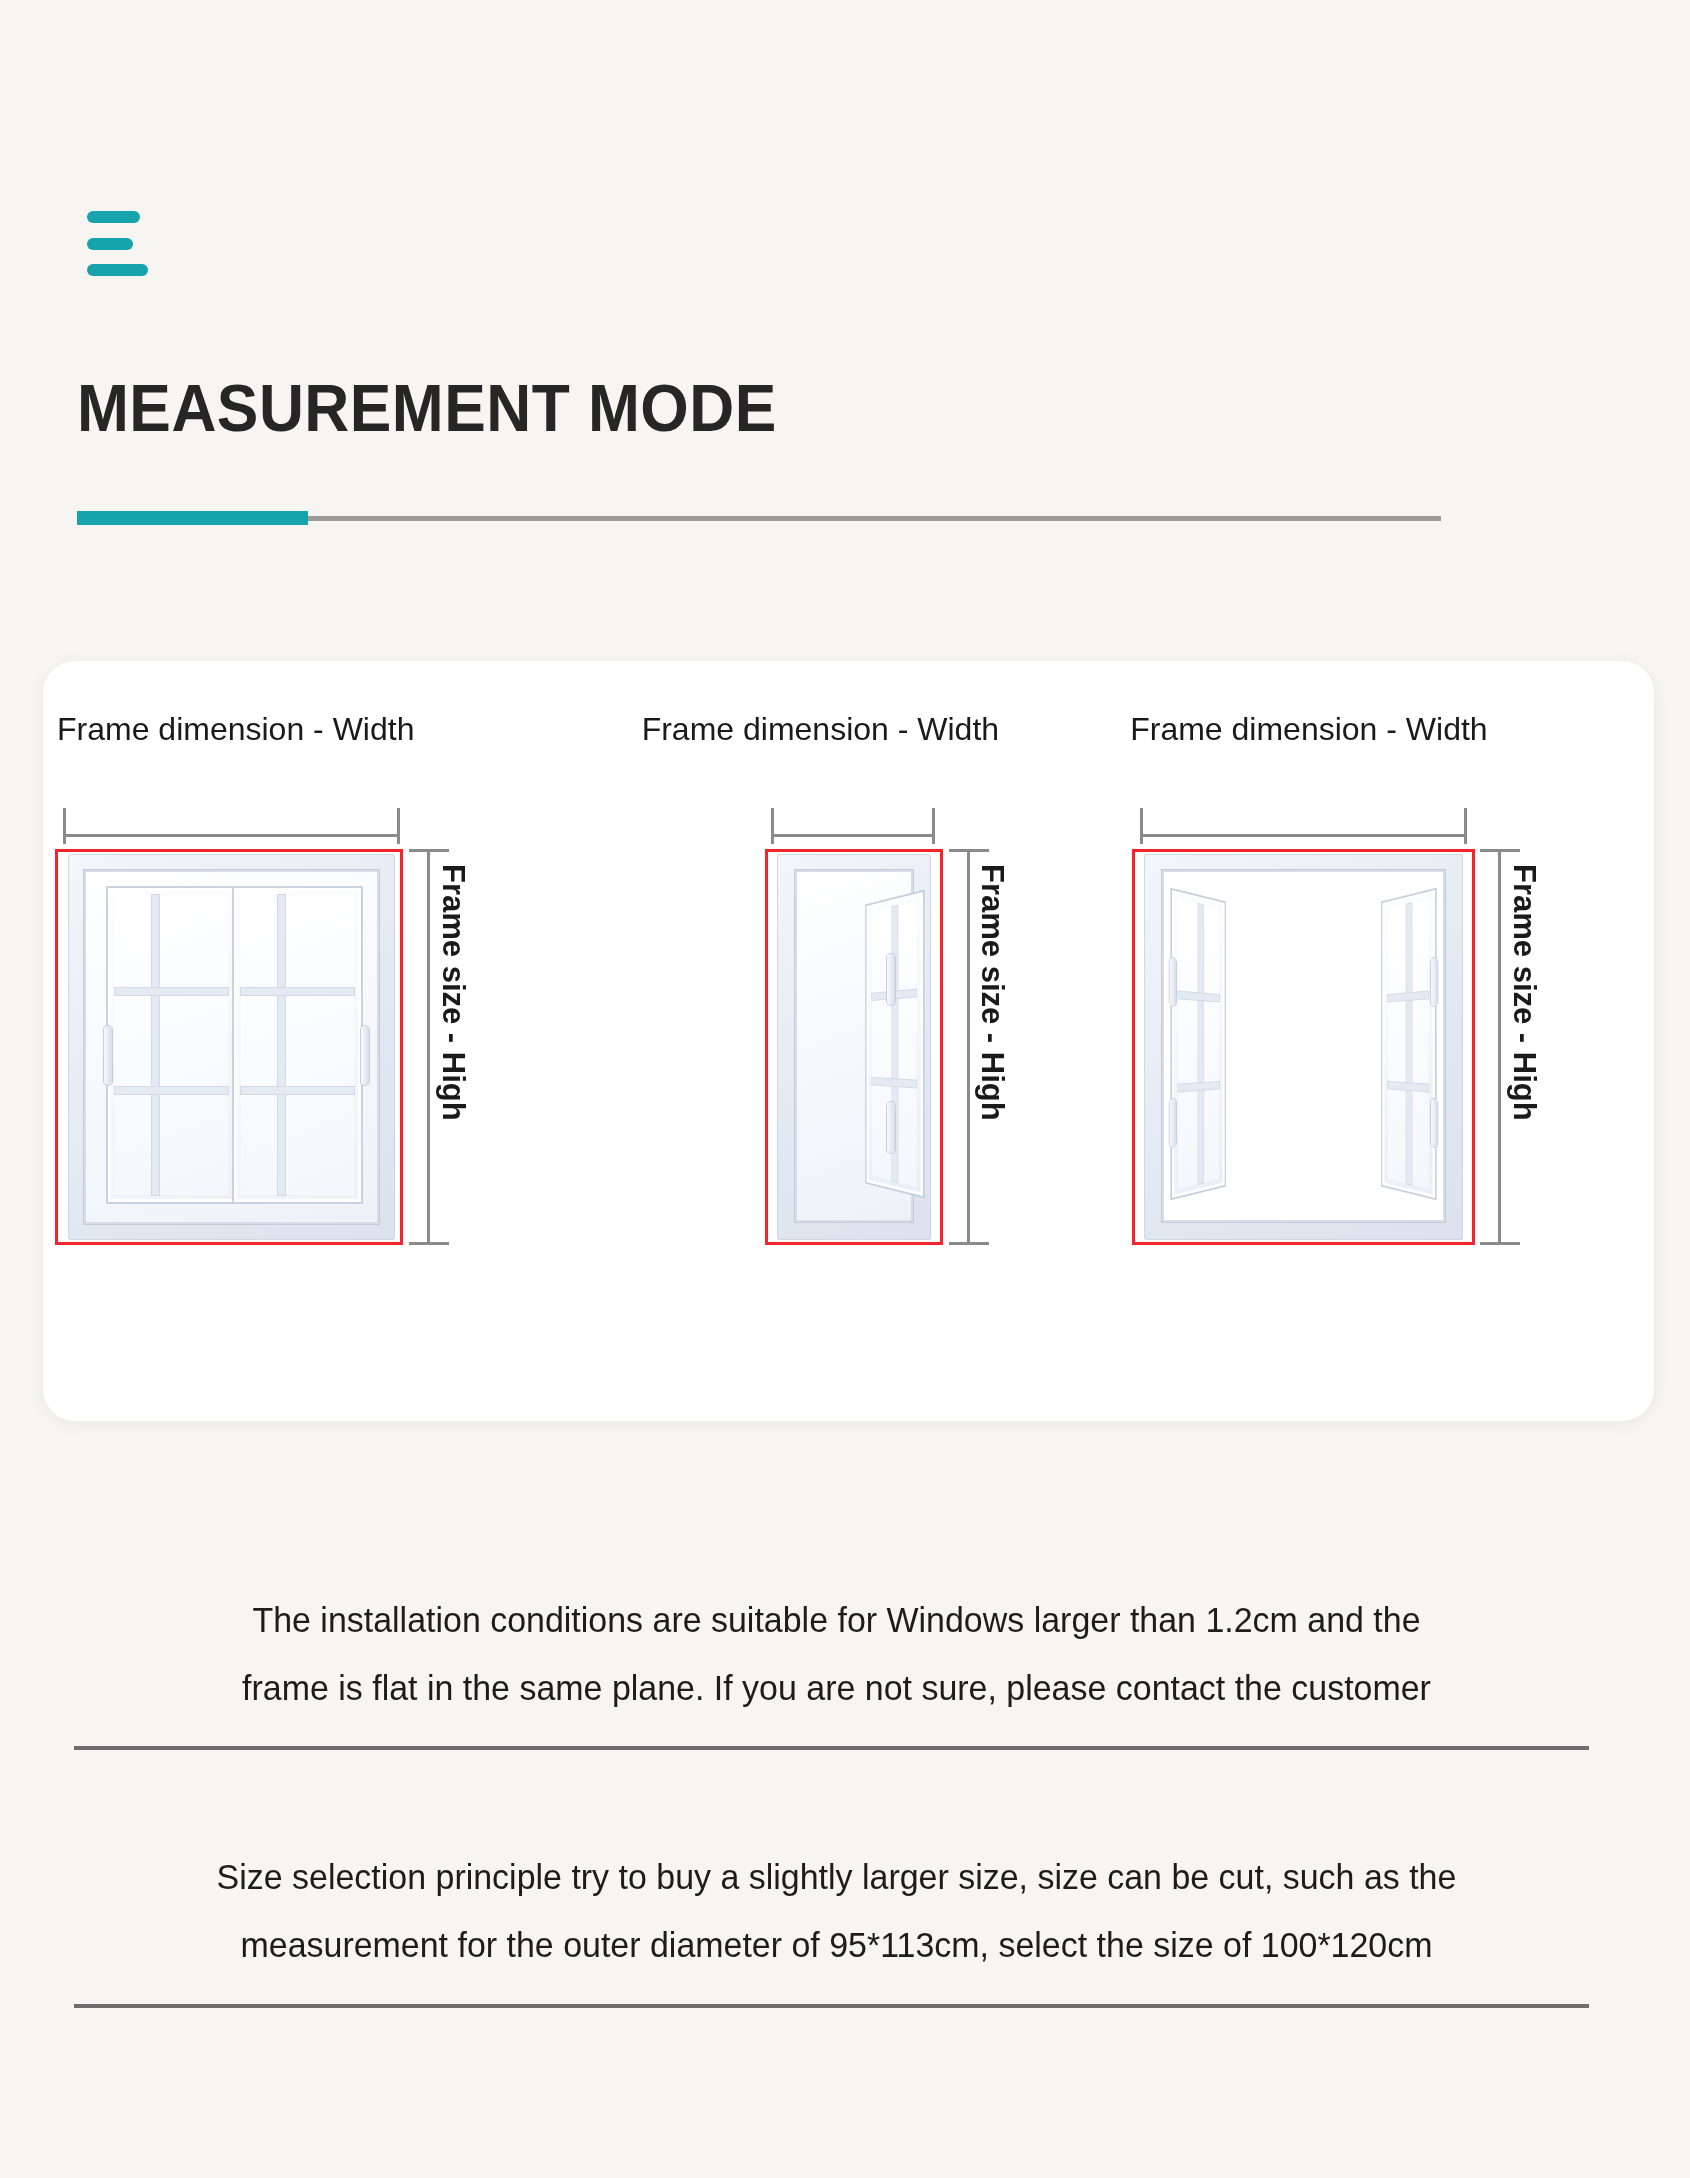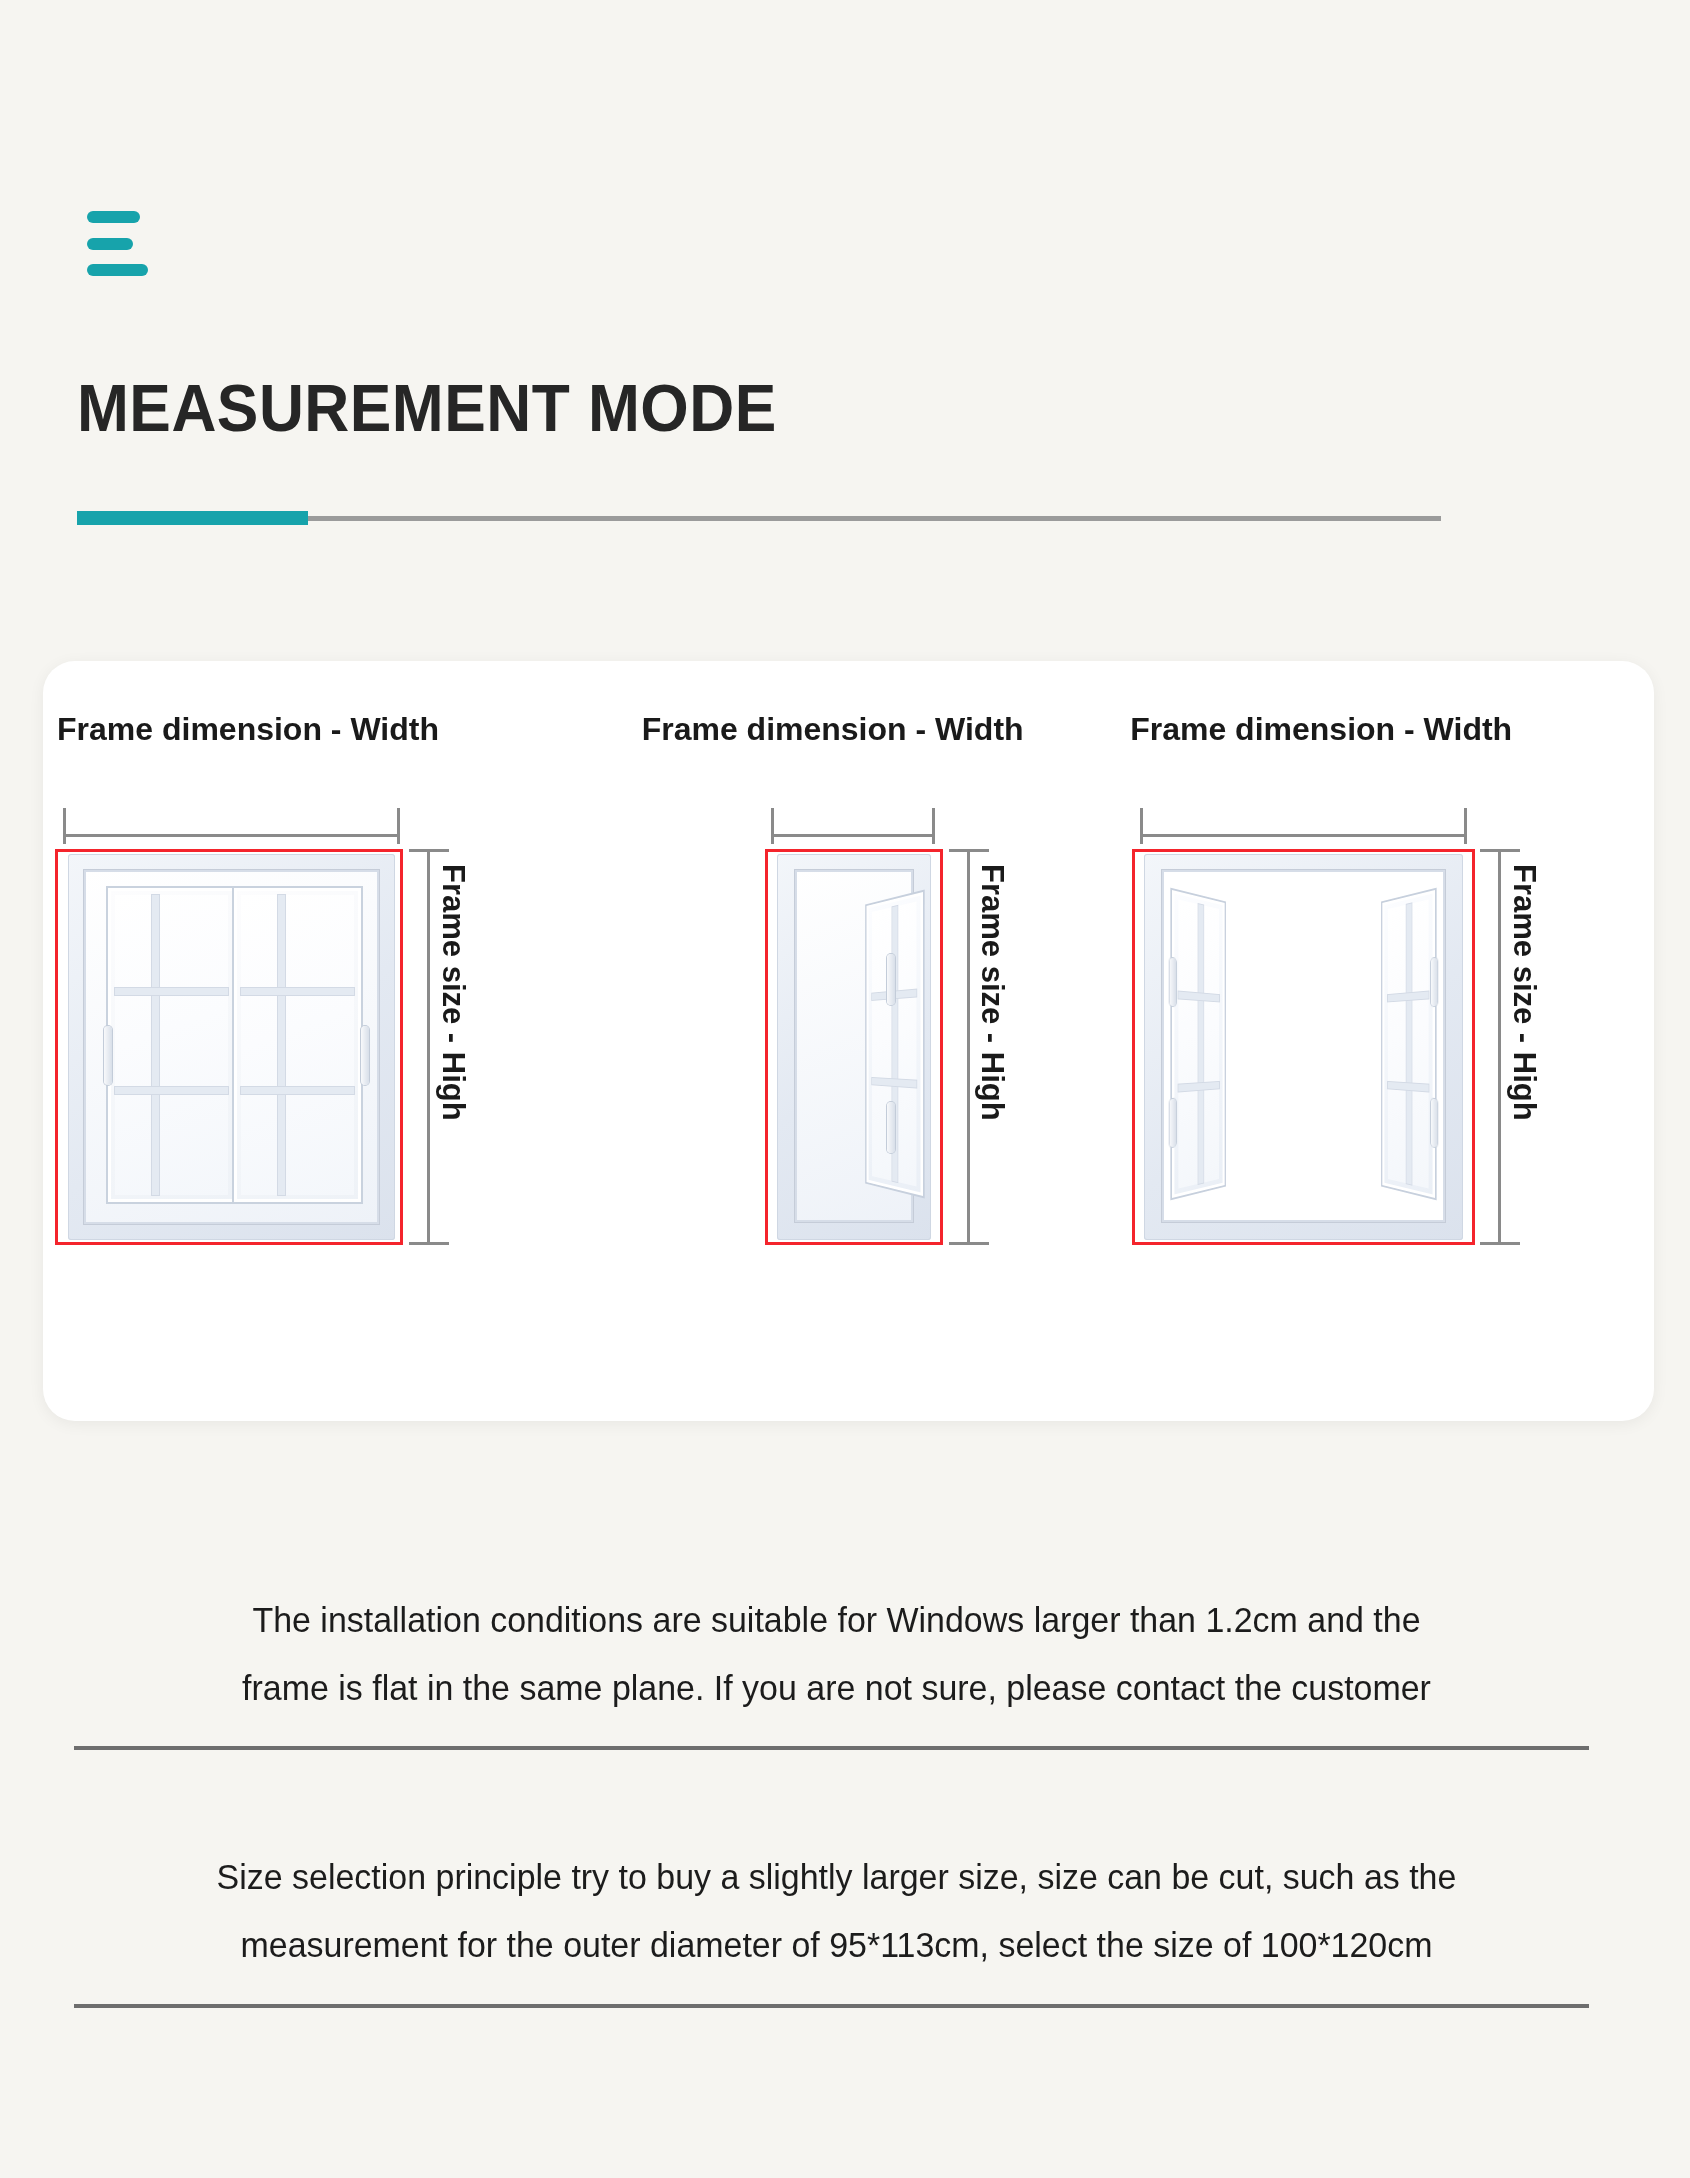--- a/index.html
+++ b/index.html
@@ -101,21 +101,21 @@
     flex: 1 1 0;
   }
   .diagram-col.c1 { flex-grow: 1.14; }
   .diagram-col.c2 { flex-grow: 0.95; }
   .diagram-col.c3 { flex-grow: 1.03; }
 
   .dim-caption {
     position: absolute;
     top: 50px;
     font-size: 32px;
-    font-weight: 700;
+    font-weight: 400;
     color: #1a1a1a;
     white-space: nowrap;
   }
 
   
   .width-dim {
     position: absolute;
     height: 36px;
   }
   .width-dim .hline {

